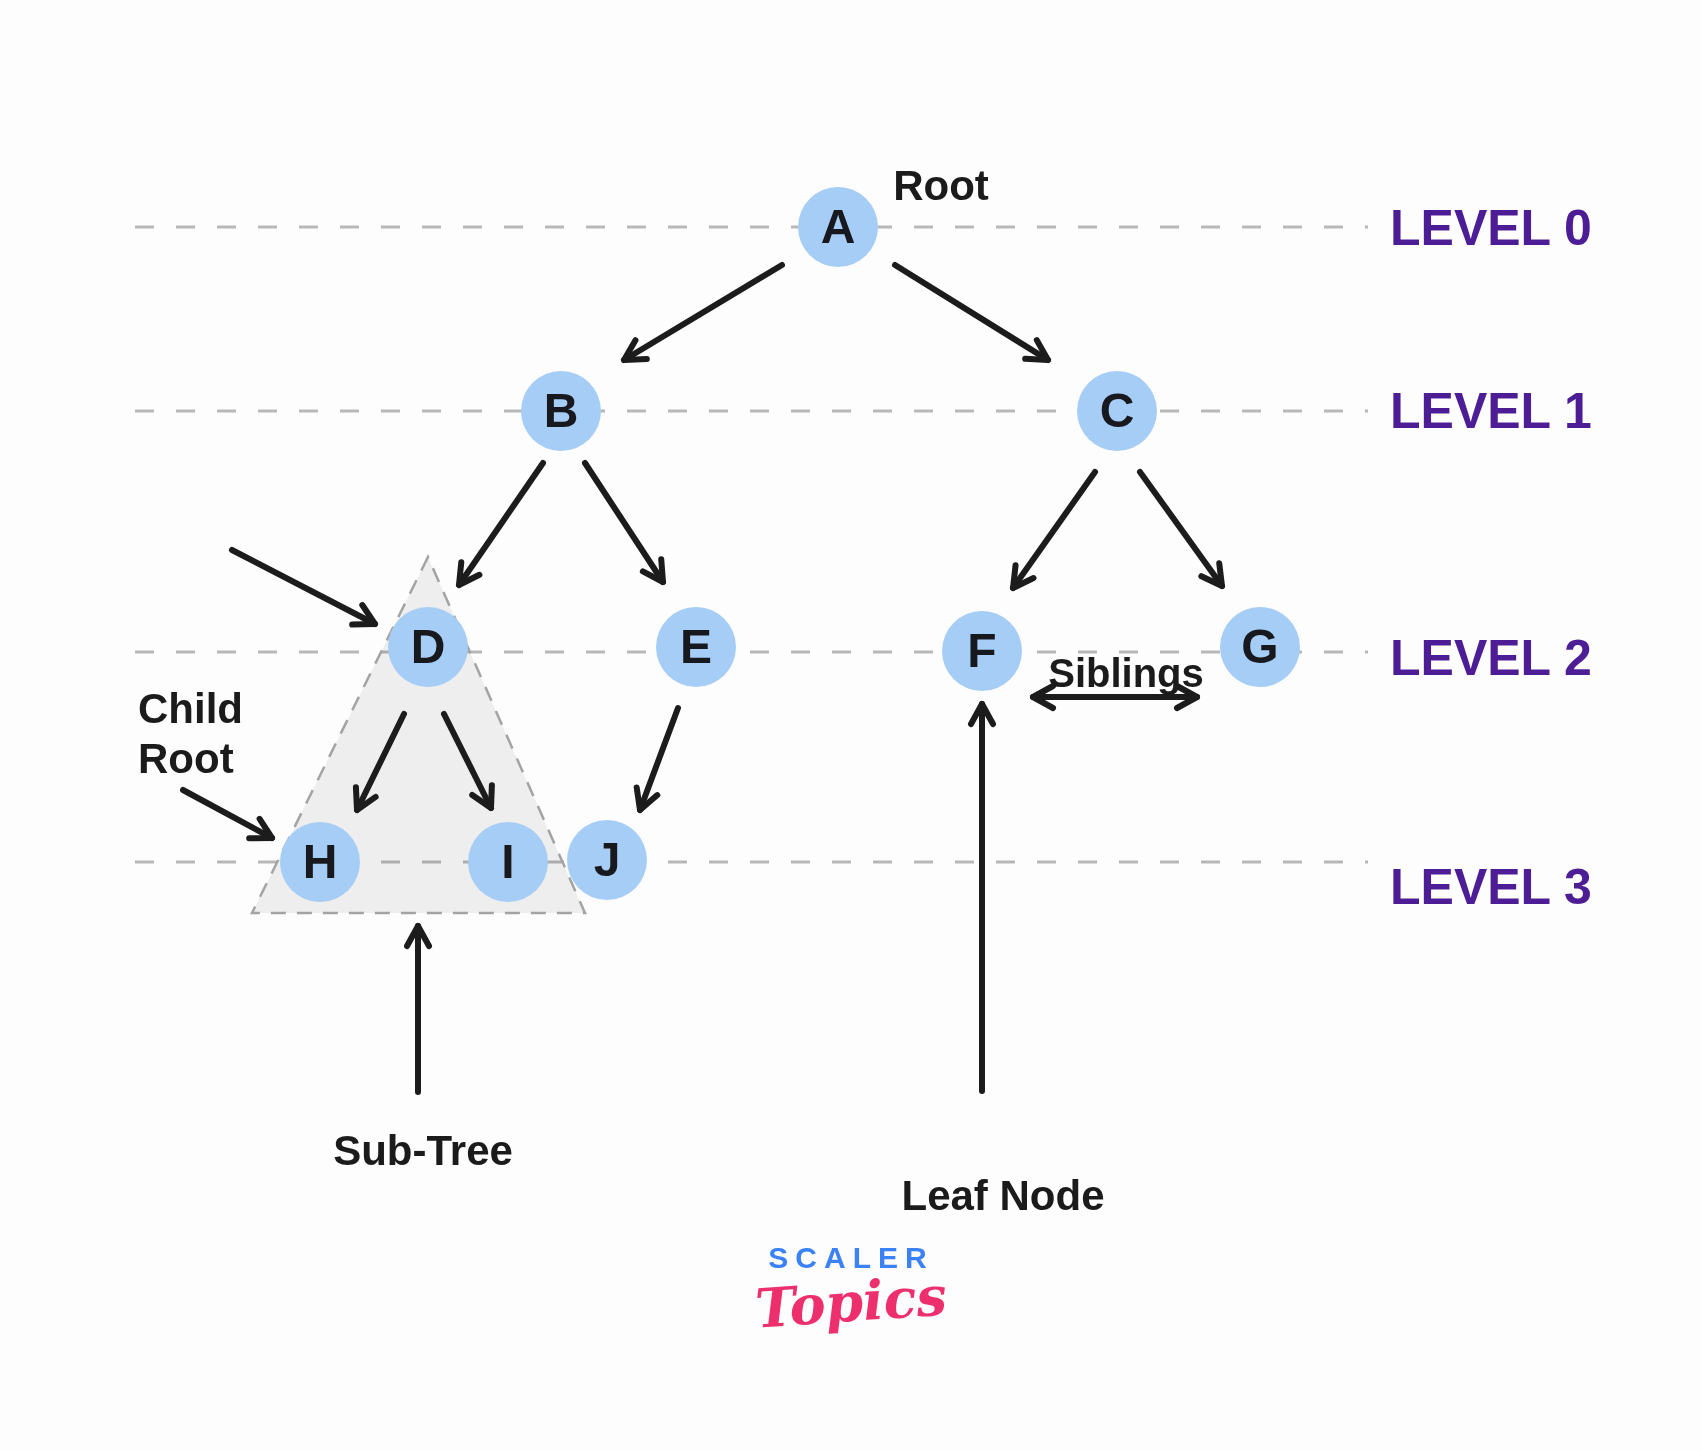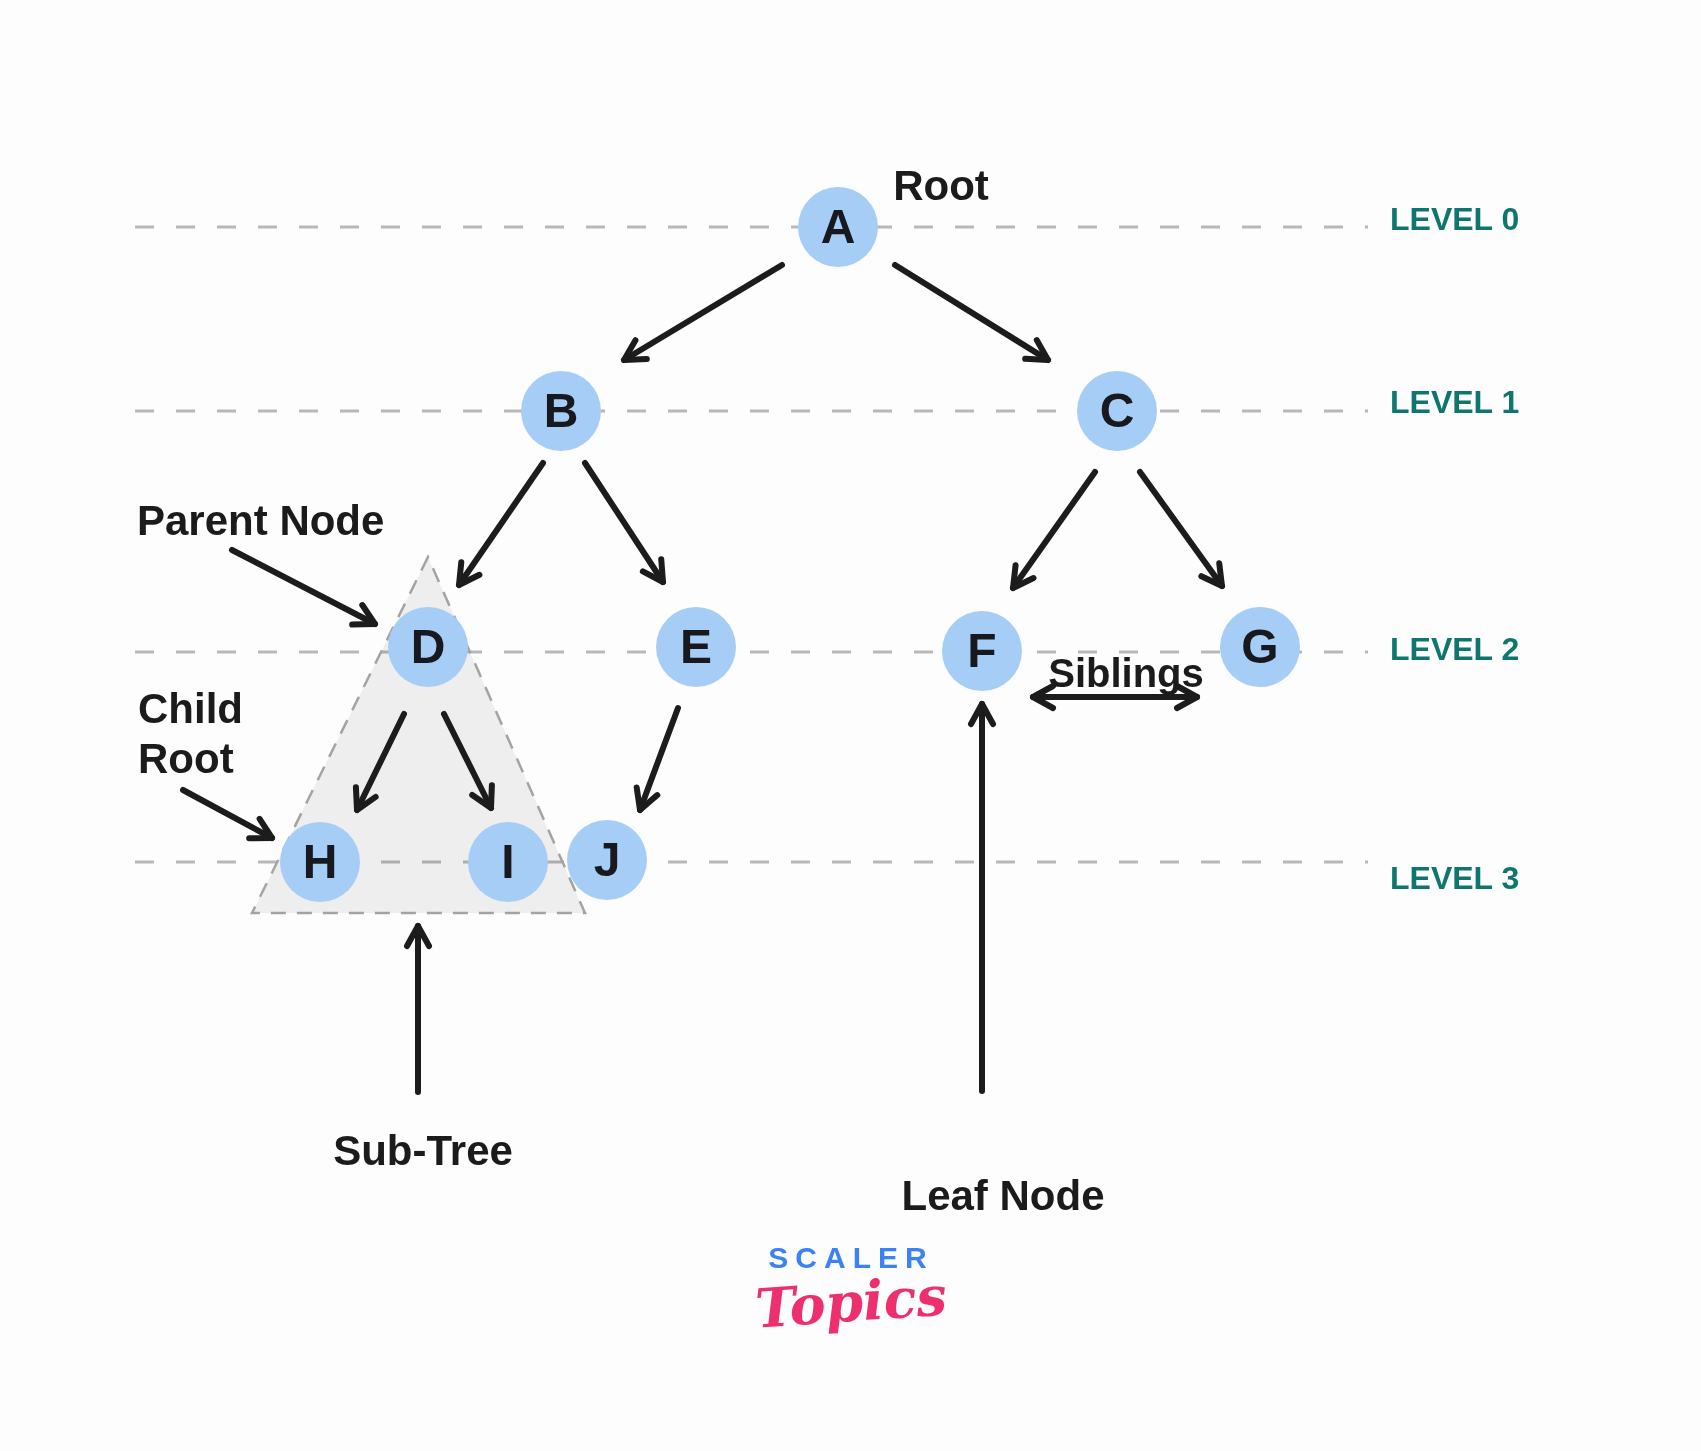--- a/index.html
+++ b/index.html
@@ -24,21 +24,21 @@
     position:absolute;
     color:#1b1b1b;
     font-weight:bold;
     white-space:nowrap;
     line-height:1.18;
   }
   .lbl.centered{transform:translate(-50%,-50%);margin-top:24px;}
   .level-lbl{
     position:absolute;
     left:1390px;
-    font-size:32px;font-weight:bold;color:#0f766e;
+    font-size:50px;font-weight:bold;color:#4c1d95;
     white-space:nowrap;line-height:1;
   }
   #logo{position:absolute;left:851px;top:1243px;transform:translateX(-50%);text-align:center;}
   #logo .brand{
     font-size:30px;font-weight:bold;letter-spacing:7px;
     color:#3b82f6;line-height:1;display:block;
   }
   #logo .script{
     display:block;
     margin-top:2px;
@@ -97,21 +97,20 @@
   <div class="node" style="left:388px;top:607px;">D</div>
   <div class="node" style="left:656px;top:607px;">E</div>
   <div class="node" style="left:942px;top:611px;">F</div>
   <div class="node" style="left:1220px;top:607px;">G</div>
   <div class="node" style="left:280px;top:822px;">H</div>
   <div class="node" style="left:468px;top:822px;">I</div>
   <div class="node" style="left:567px;top:820px;">J</div>
 
   <div class="lbl centered" style="left:941px;top:162px;font-size:42px;">Root</div>
 
-  <div class="lbl" style="left:137px;top:496px;font-size:42px;">Parent Node</div>
 
   <div class="lbl" style="left:138px;top:684px;font-size:42px;">
     <span style="display:block;text-align:right;">Child</span>
     <span style="display:block;">Root</span>
   </div>
 
   <div class="lbl centered" style="left:423px;top:1127px;font-size:42px;">Sub-Tree</div>
 
   <div class="lbl centered" style="left:1003px;top:1172px;font-size:42px;">Leaf Node</div>
 

